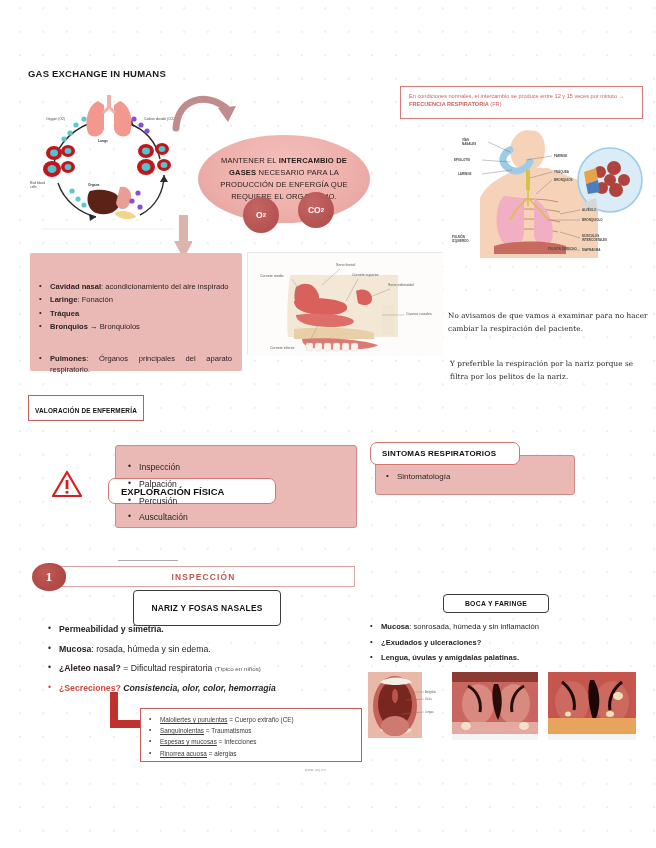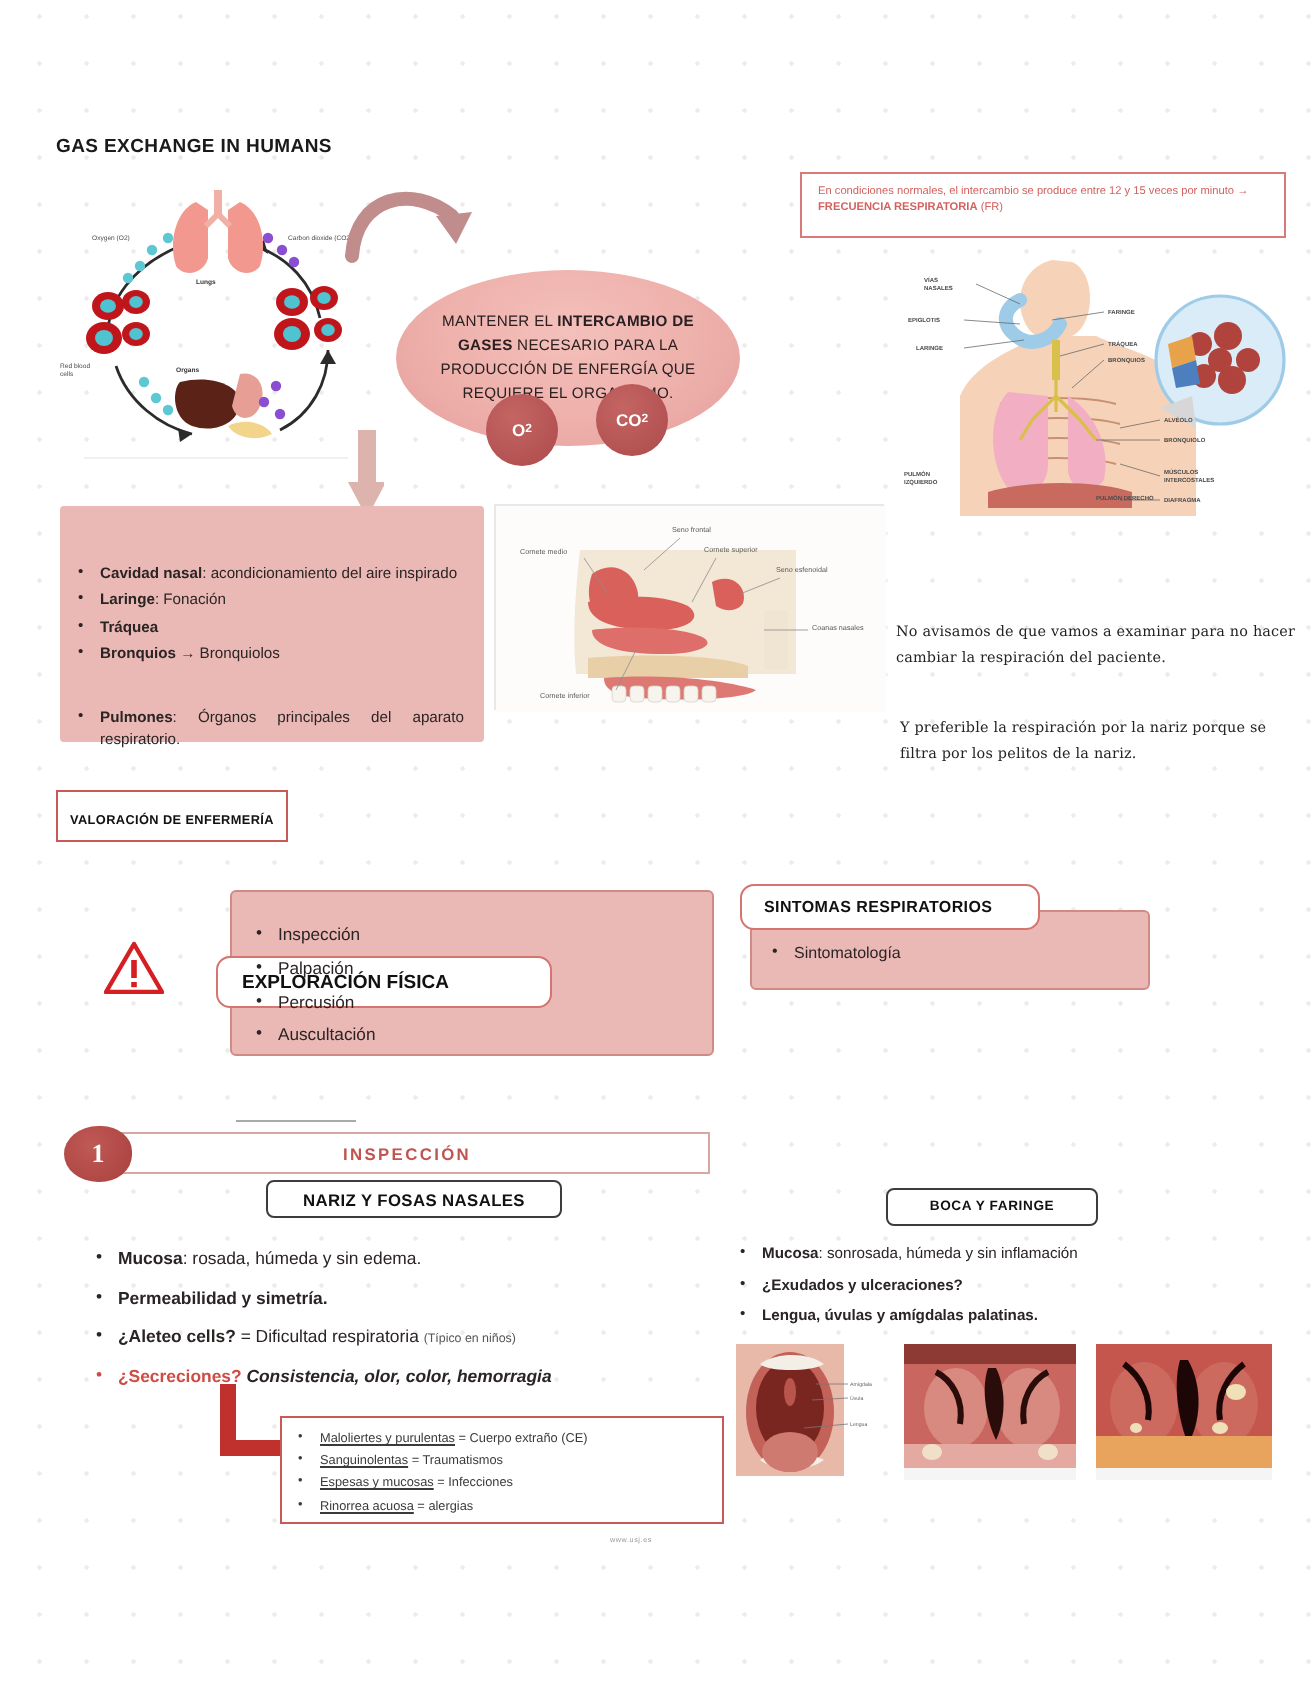--- a/index.html
+++ b/index.html
@@ -151,21 +151,21 @@
   }
   .banner {
     left:52px; top:566px; width:303px; height:21px;
     border:1px solid #d8a6a3; background:#fff;
     display:flex; align-items:center; justify-content:center;
   }
   .banner span { font-size:8.4px; font-weight:bold; color:#c0544f; letter-spacing:1.2px; }
   .bannertop { left:118px; top:559px; width:170px; height:3px; }
   .bannertop .ln { height:1px; background:#bfbfbf; margin-top:1px; }
   .nariz {
-    left:133px; top:590px; width:148px; height:19px;
+    left:133px; top:590px; width:148px; height:36px;
     display:flex; align-items:center; justify-content:center;
   }
   .nariz span { font-size:8.4px; font-weight:bold; color:#111; letter-spacing:0.2px; }
   
   .lbul { left:48px; top:620px; width:320px; }
   .lbul li { font-size:8.7px; line-height:2.25; color:#2b2424; }
   .lbul li b { font-weight:bold; }
   .lbul .small { font-size:6.2px; color:#555; }
   .lbul li.red { color:#cf4b44; }
   .lbul li.red b { color:#cf4b44; }
@@ -450,23 +450,23 @@
     <span>INSPECCIÓN</span>
   </div>
   <div class="abs numbadge">
     <span>1</span>
   </div>
   <div class="abs nariz pill-dark">
     <span>NARIZ Y FOSAS NASALES</span>
   </div>
 
   <ul class="abs lbul">
+    <li><b>Permeabilidad y simetría.</b></li>
     <li><b>Mucosa</b><span>: rosada, húmeda y sin edema.</span></li>
-    <li><b>Permeabilidad y simetría.</b></li>
-    <li><b>¿Aleteo cells?</b><span> = Dificultad respiratoria </span><span class="small">(Típico en niños)</span></li>
+    <li><b>¿Aleteo nasal?</b><span> = Dificultad respiratoria </span><span class="small">(Típico en niños)</span></li>
     <li class="red"><b>¿Secreciones?</b><i> Consistencia, olor, color, hemorragia</i></li>
   </ul>
 
   <svg class="abs elbow" width="66" height="52">
     <path d="M6 2 L6 34 L46 34" fill="none" stroke="#c0302c" stroke-width="8"></path>
     <polygon points="44,22 62,34 44,46" fill="#c0302c"></polygon>
   </svg>
 
   <div class="abs secbox">
     <ul>

